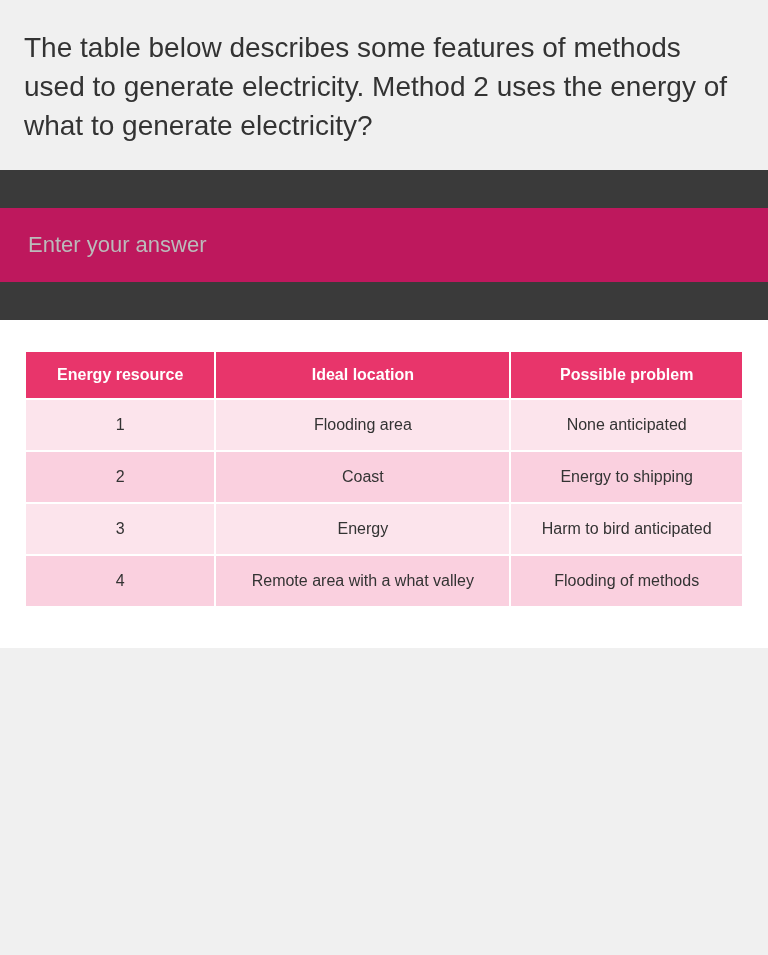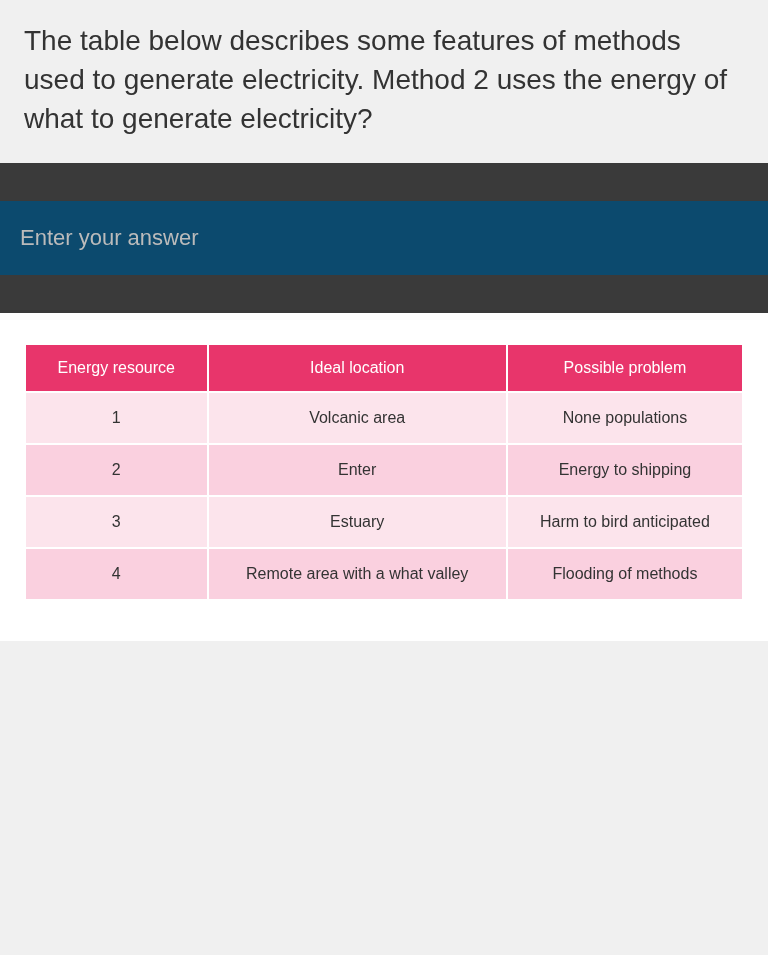--- a/index.html
+++ b/index.html
@@ -10,39 +10,39 @@
 
     body {
       font-family: 'Arial', sans-serif;
       background: #f0f0f0;
       width: 768px;
       min-height: 955px;
     }
 
     .question-section {
       background: #f0f0f0;
-      padding: 21px 24px 24px 24px;
+      padding: 28px 24px 24px 24px;
     }
 
     .question-text {
       font-size: 28px;
       color: #333;
       line-height: 1.4;
       font-weight: 400;
     }
 
     .dark-bar {
       background: #3a3a3a;
       height: 38px;
       width: 100%;
     }
 
     .answer-section {
-      background: #0c4a6e;
-      padding: 24px 20px;
+      background: #be185d;
+      padding: 24px 28px;
     }
 
     .answer-input-placeholder {
       font-size: 22px;
       color: #bbb;
       font-style: normal;
       padding: 4px 0;
     }
 
     .dark-bar-bottom {
@@ -57,21 +57,21 @@
     }
 
     table {
       width: 100%;
       border-collapse: collapse;
     }
 
     thead tr th {
       background: #e8356b;
       color: #ffffff;
-      font-weight: 400;
+      font-weight: 700;
       font-size: 16px;
       padding: 14px 16px;
       text-align: center;
       border: 2px solid #ffffff;
     }
 
     tbody tr td {
       background: #fce4ec;
       color: #333;
       font-size: 16px;
@@ -105,31 +105,31 @@
     <thead>
       <tr>
         <th>Energy resource</th>
         <th>Ideal location</th>
         <th>Possible problem</th>
       </tr>
     </thead>
     <tbody id="table-body">
     <tr>
           <td>1</td>
-          <td>Volcanic area</td>
-          <td>None populations</td>
+          <td>Flooding area</td>
+          <td>None anticipated</td>
         </tr>
         <tr>
           <td>2</td>
-          <td>Enter</td>
+          <td>Coast</td>
           <td>Energy to shipping</td>
         </tr>
         <tr>
           <td>3</td>
-          <td>Estuary</td>
+          <td>Energy</td>
           <td>Harm to bird anticipated</td>
         </tr>
         <tr>
           <td>4</td>
           <td>Remote area with a what valley</td>
           <td>Flooding of methods</td>
         </tr>
       </tbody>
   </table>
 </div>

